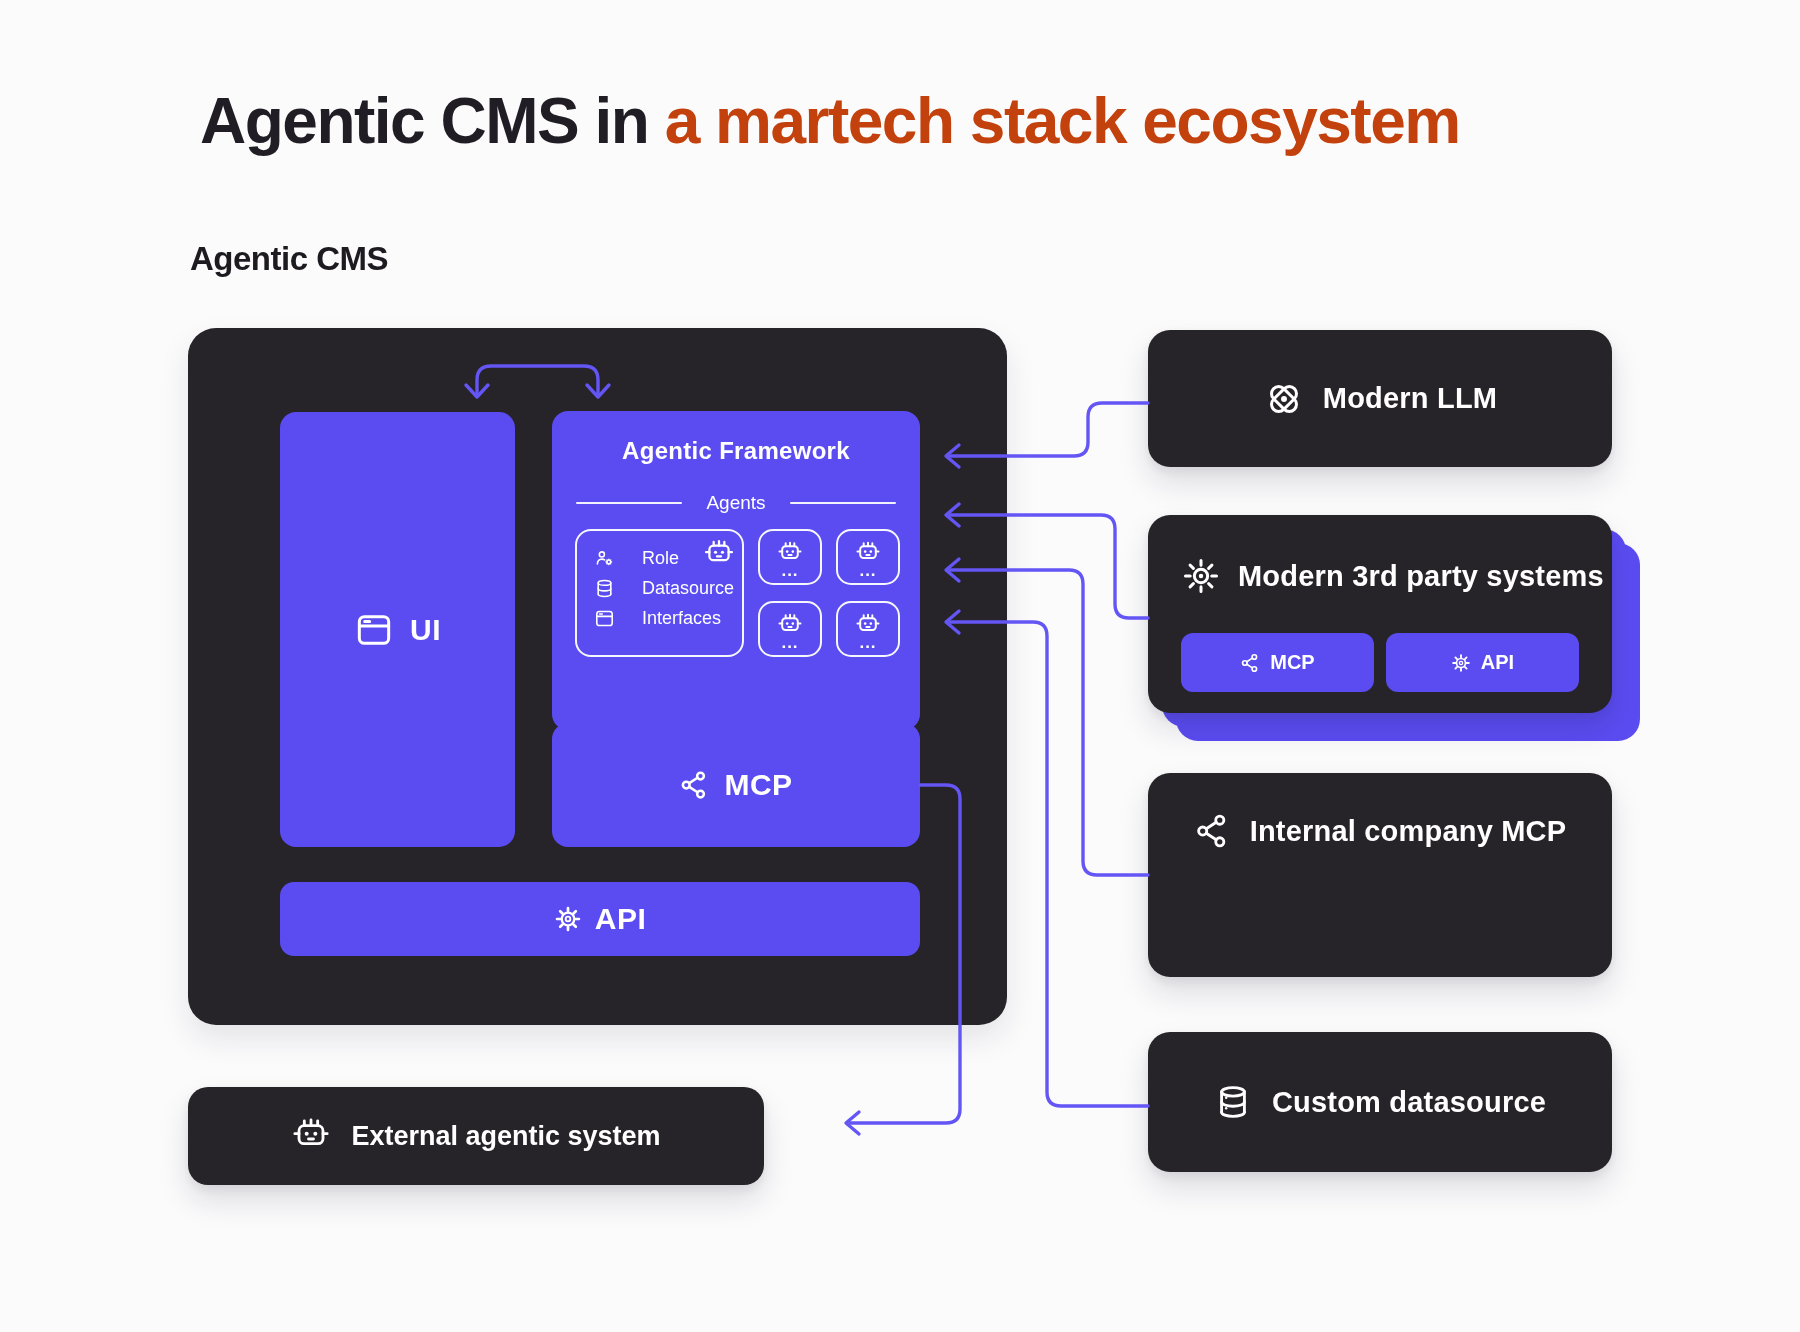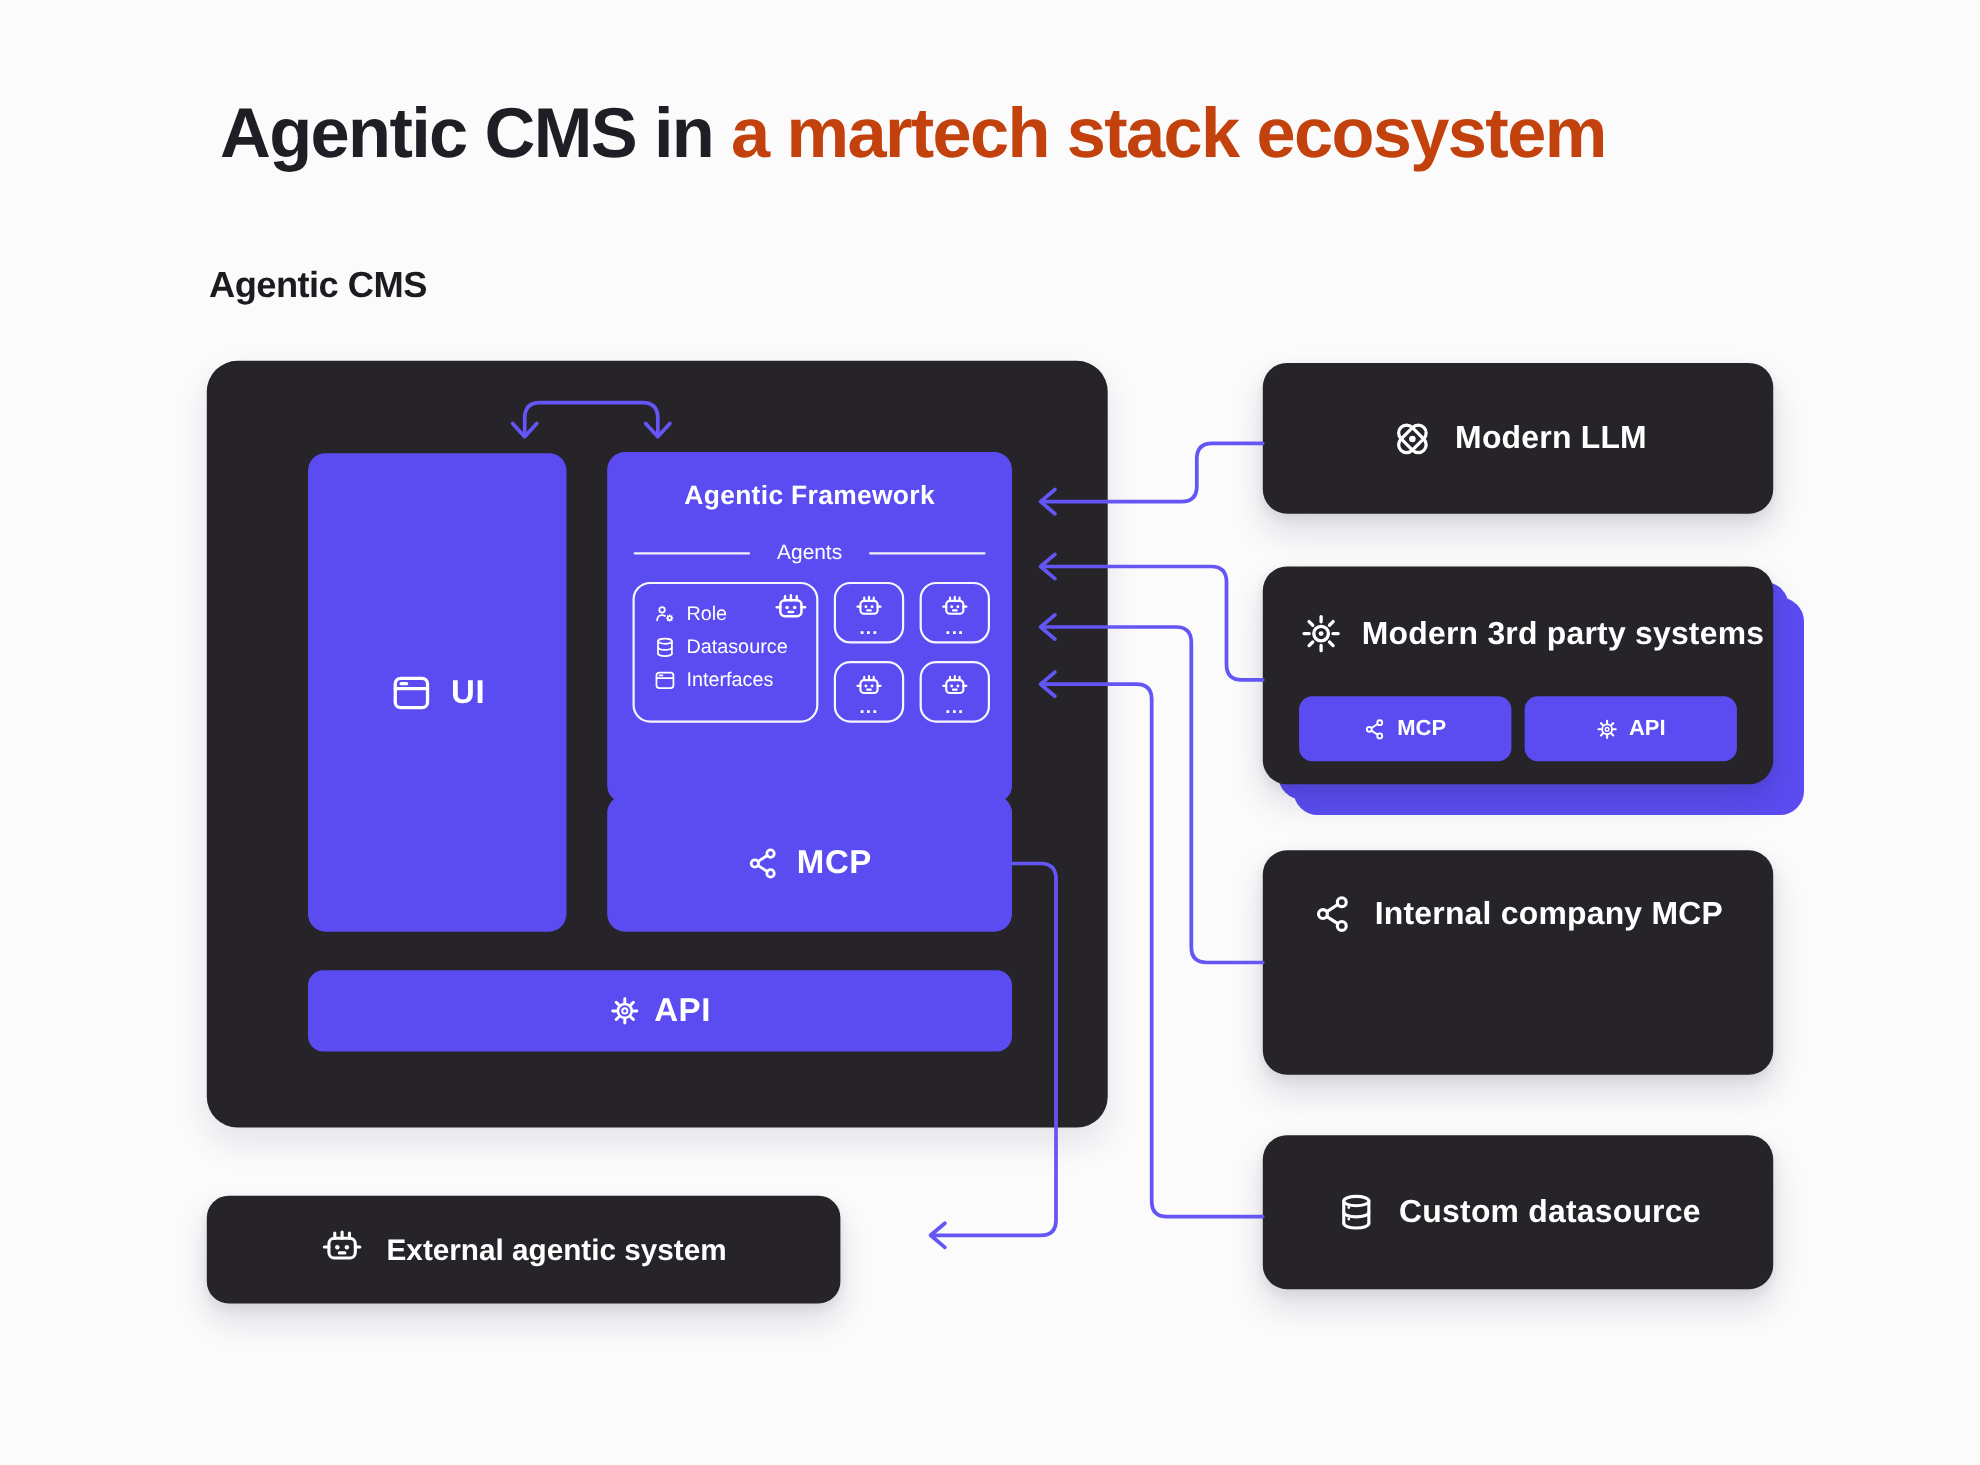--- a/index.html
+++ b/index.html
@@ -45,21 +45,21 @@
               font-size:24px; font-weight:700; letter-spacing:.3px; }
   .af-divider { position:absolute; top:81px; left:0; width:100%;
                 display:flex; align-items:center; gap:24px; padding:0 24px;
                 font-size:19px; font-weight:500; }
   .af-divider .rule { flex:1; height:2px; background:rgba(255,255,255,.92); border-radius:1px; }
 
   .agent-card { position:absolute; left:23px; top:118px; width:169px; height:128px;
                 border:2px solid rgba(255,255,255,.95); border-radius:16px;
                 padding:17px 0 0 17px; }
   .agent-card .corner-bot { position:absolute; top:7px; right:7px; }
-  .agent-item { display:flex; align-items:center; gap:9px; font-size:18px; margin-bottom:9px; }
+  .agent-item { display:flex; align-items:center; gap:27px; font-size:18px; margin-bottom:9px; }
 
   .mini-card { position:absolute; width:64px; height:56px;
                border:2px solid rgba(255,255,255,.95); border-radius:15px;
                display:flex; flex-direction:column; align-items:center; justify-content:center; }
   .mini-card .dots { font-size:17px; font-weight:700; line-height:8px; margin-top:1px; letter-spacing:1px; }
   .mini-1 { left:206px; top:118px; } .mini-2 { left:284px; top:118px; }
   .mini-3 { left:206px; top:190px; } .mini-4 { left:284px; top:190px; }
 
   .mcp-box { left:552px; top:723px; width:368px; height:124px;
              display:flex; align-items:center; justify-content:center; gap:15px; }

